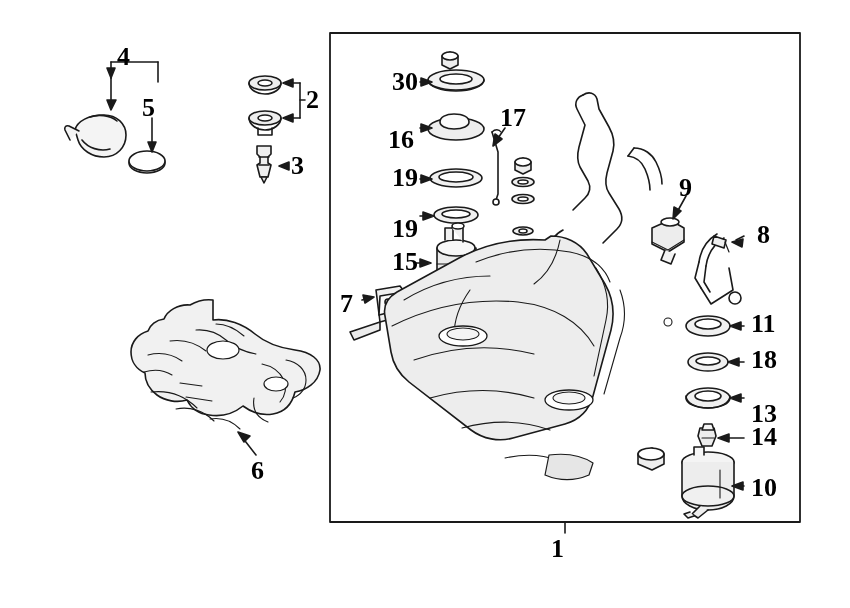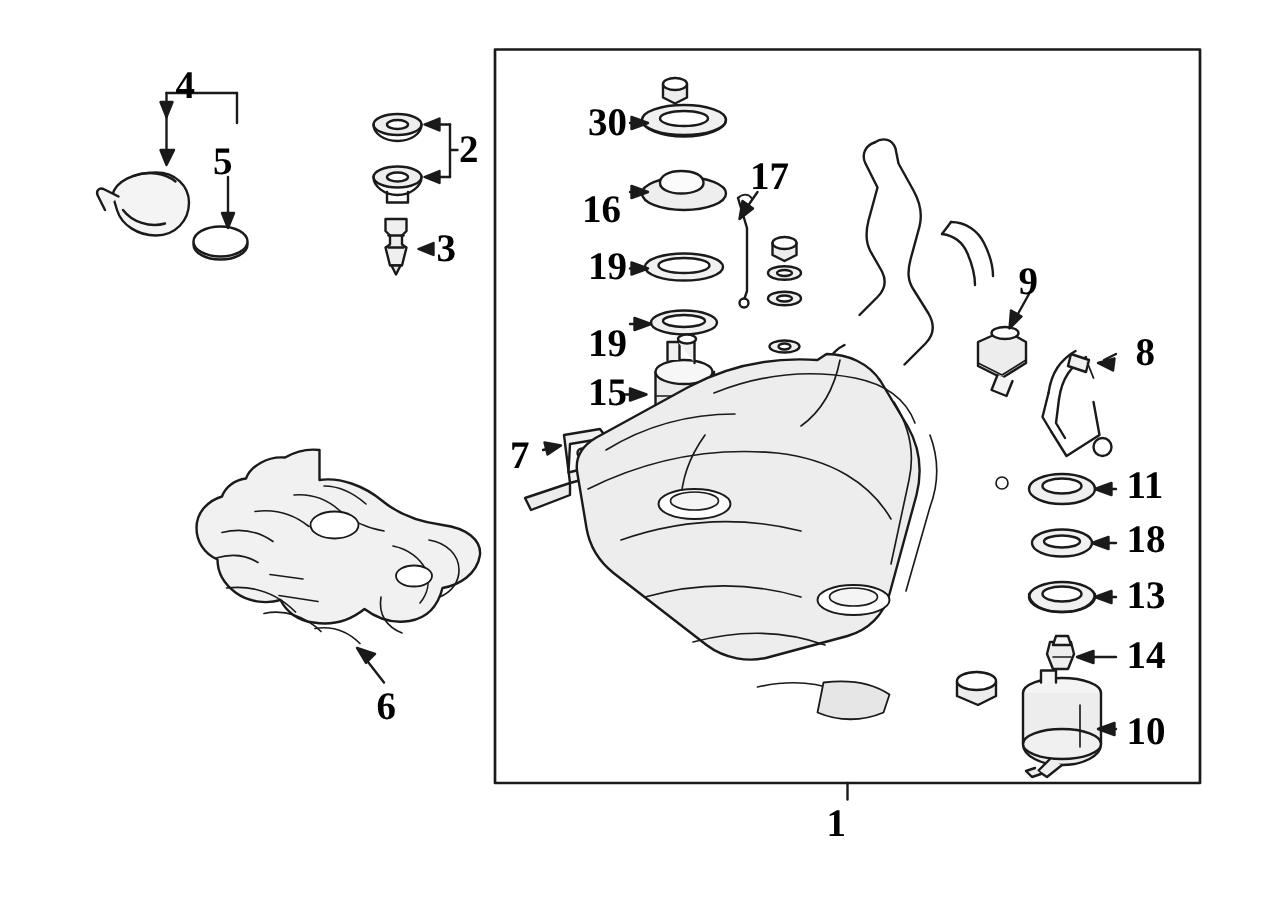--- a/index.html
+++ b/index.html
@@ -327,21 +327,21 @@
   <div class="callout" style="left:291px;top:153px;">3</div>
   <div class="callout" style="left:117px;top:44px;">4</div>
   <div class="callout" style="left:142px;top:95px;">5</div>
   <div class="callout" style="left:251px;top:458px;">6</div>
   <div class="callout" style="left:340px;top:291px;">7</div>
   <div class="callout" style="left:757px;top:222px;">8</div>
   <div class="callout" style="left:679px;top:175px;">9</div>
   <div class="callout" style="left:751px;top:475px;">10</div>
   <div class="callout" style="left:751px;top:311px;">11</div>
   <div class="callout" style="left:751px;top:347px;">18</div>
-  <div class="callout" style="left:751px;top:384px;">13</div>
+  <div class="callout" style="left:751px;top:401px;">13</div>
   <div class="callout" style="left:751px;top:424px;">14</div>
   <div class="callout" style="left:392px;top:249px;font-family:Liberation Serif, serif;">15</div>
   <div class="callout" style="left:388px;top:114px;margin-top:13px;">16</div>
   <div class="callout" style="left:500px;top:105px;">17</div>
   <div class="callout" style="left:392px;top:165px;">19</div>
   <div class="callout" style="left:392px;top:216px;">19</div>
   <div class="callout" style="left:392px;top:69px;">30</div>
 
 </div>
 

